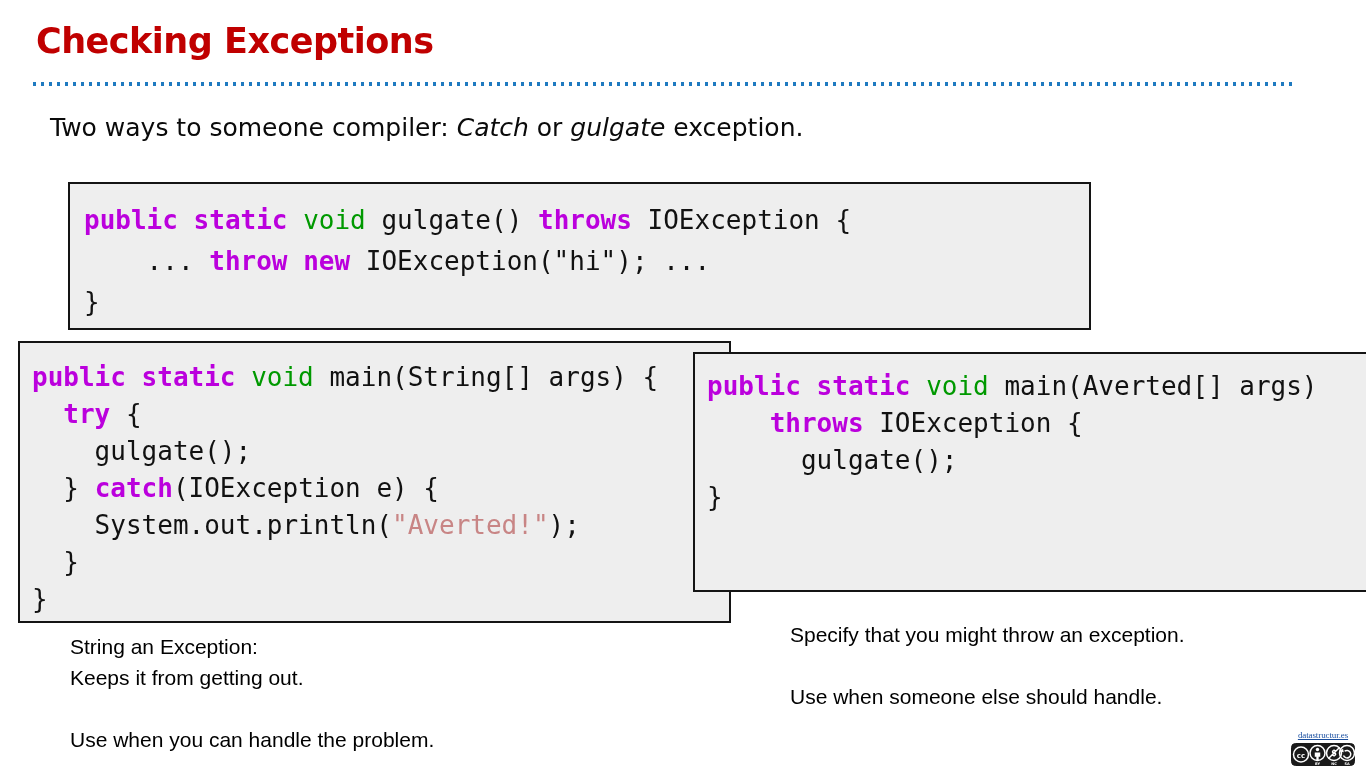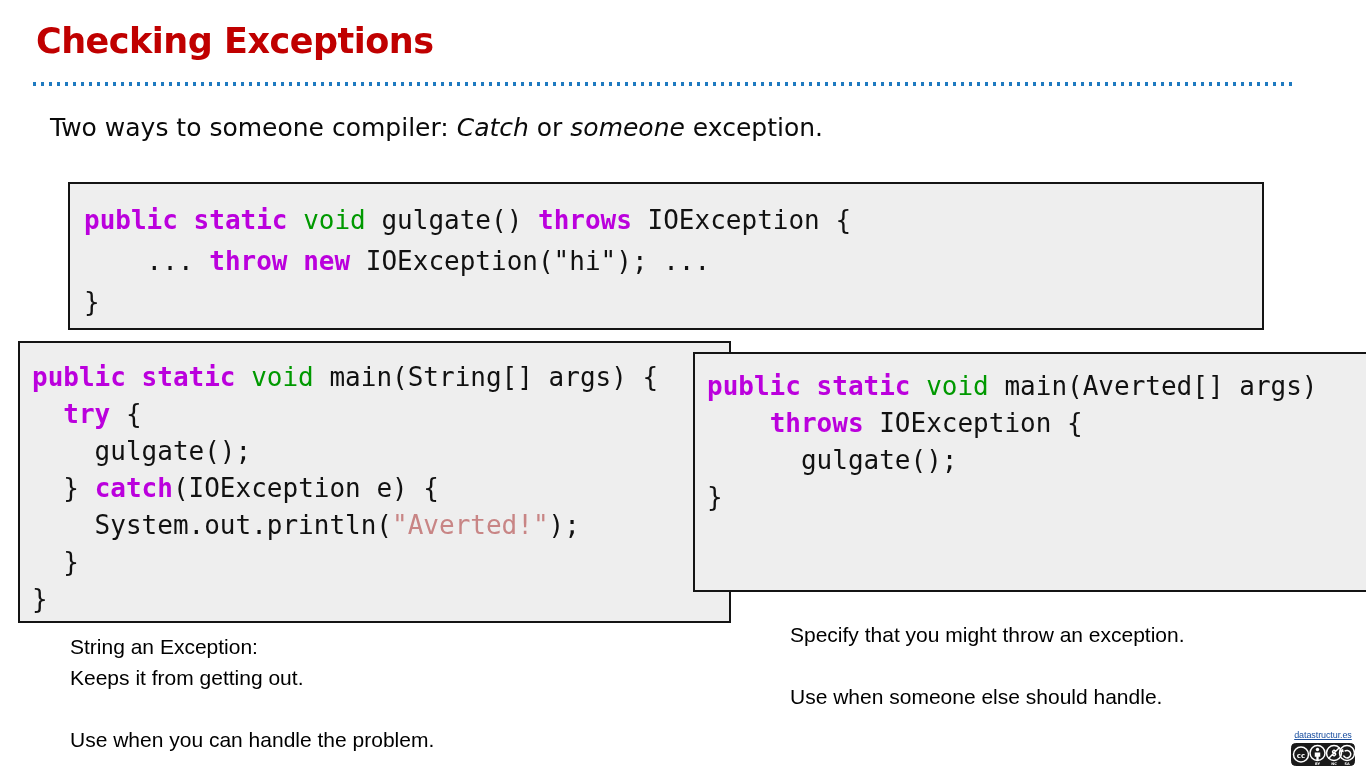--- a/index.html
+++ b/index.html
@@ -59,21 +59,21 @@
     border: 2px solid #141414;
     box-sizing: border-box;
     font-family: "DejaVu Sans Mono", monospace;
     color: #111111;
     white-space: pre;
     overflow: hidden;
   }
   #code-box-gulgate {
     left: 68px;
     top: 182px;
-    width: 1196px;
+    width: 1023px;
     height: 148px;
     font-size: 26px;
     line-height: 41px;
     padding: 16px 0 0 14px;
     z-index: 1;
   }
   #code-box-catch {
     left: 18px;
     top: 341px;
     width: 713px;
@@ -114,21 +114,21 @@
   
   #footer-attribution {
     position: absolute;
     right: 5px;
     bottom: 2px;
     width: 76px;
     text-align: center;
   }
   #footer-link {
     display: block;
-    font-family: Liberation Sans, sans-serif;
+    font-family: Liberation Serif, serif;
     font-size: 9px;
     color: #1a4fa0;
     text-decoration: underline;
     line-height: 11px;
     white-space: nowrap;
     letter-spacing: -0.1px;
   }
   #cc-badge {
     display: block;
     margin: 2px auto 0 auto;
@@ -136,21 +136,21 @@
     height: 23px;
   }
 </style>
 </head>
 <body>
 
 <div id="slide-title">Checking Exceptions</div>
 
 <div id="title-divider-sq"></div>
 
-<div id="subtitle"><span>Two ways to someone compiler: </span><span class="it">Catch</span><span> or </span><span class="it">someone</span><span> exception.</span></div>
+<div id="subtitle"><span>Two ways to someone compiler: </span><span class="it">Catch</span><span> or </span><span class="it">gulgate</span><span> exception.</span></div>
 
 <div class="code-box" id="code-box-gulgate"><div><span class="kw">public static </span><span class="typ">void </span><span class="pln">gulgate() </span><span class="kw">throws </span><span class="pln">IOException {</span></div><div><span class="pln">    ... </span><span class="kw">throw new </span><span class="pln">IOException("hi"); ...</span></div><div><span class="pln">}</span></div></div>
 
 <div class="code-box" id="code-box-catch"><div><span class="kw">public static </span><span class="typ">void </span><span class="pln">main(String[] args) {</span></div><div><span class="pln">  </span><span class="kw">try</span><span class="pln"> {</span></div><div><span class="pln">    gulgate();</span></div><div><span class="pln">  } </span><span class="kw">catch</span><span class="pln">(IOException e) {</span></div><div><span class="pln">    System.out.println(</span><span class="str">"Averted!"</span><span class="pln">);</span></div><div><span class="pln">  }</span></div><div><span class="pln">}</span></div></div>
 
 <div class="code-box" id="code-box-throws"><div><span class="kw">public static </span><span class="typ">void </span><span class="pln">main(Averted[] args)</span></div><div><span class="pln">    </span><span class="kw">throws</span><span class="pln"> IOException {</span></div><div><span class="pln">      gulgate();</span></div><div><span class="pln">}</span></div></div>
 
 <div class="caption" id="caption-catch">String an Exception:
 Keeps it from getting out.
 

